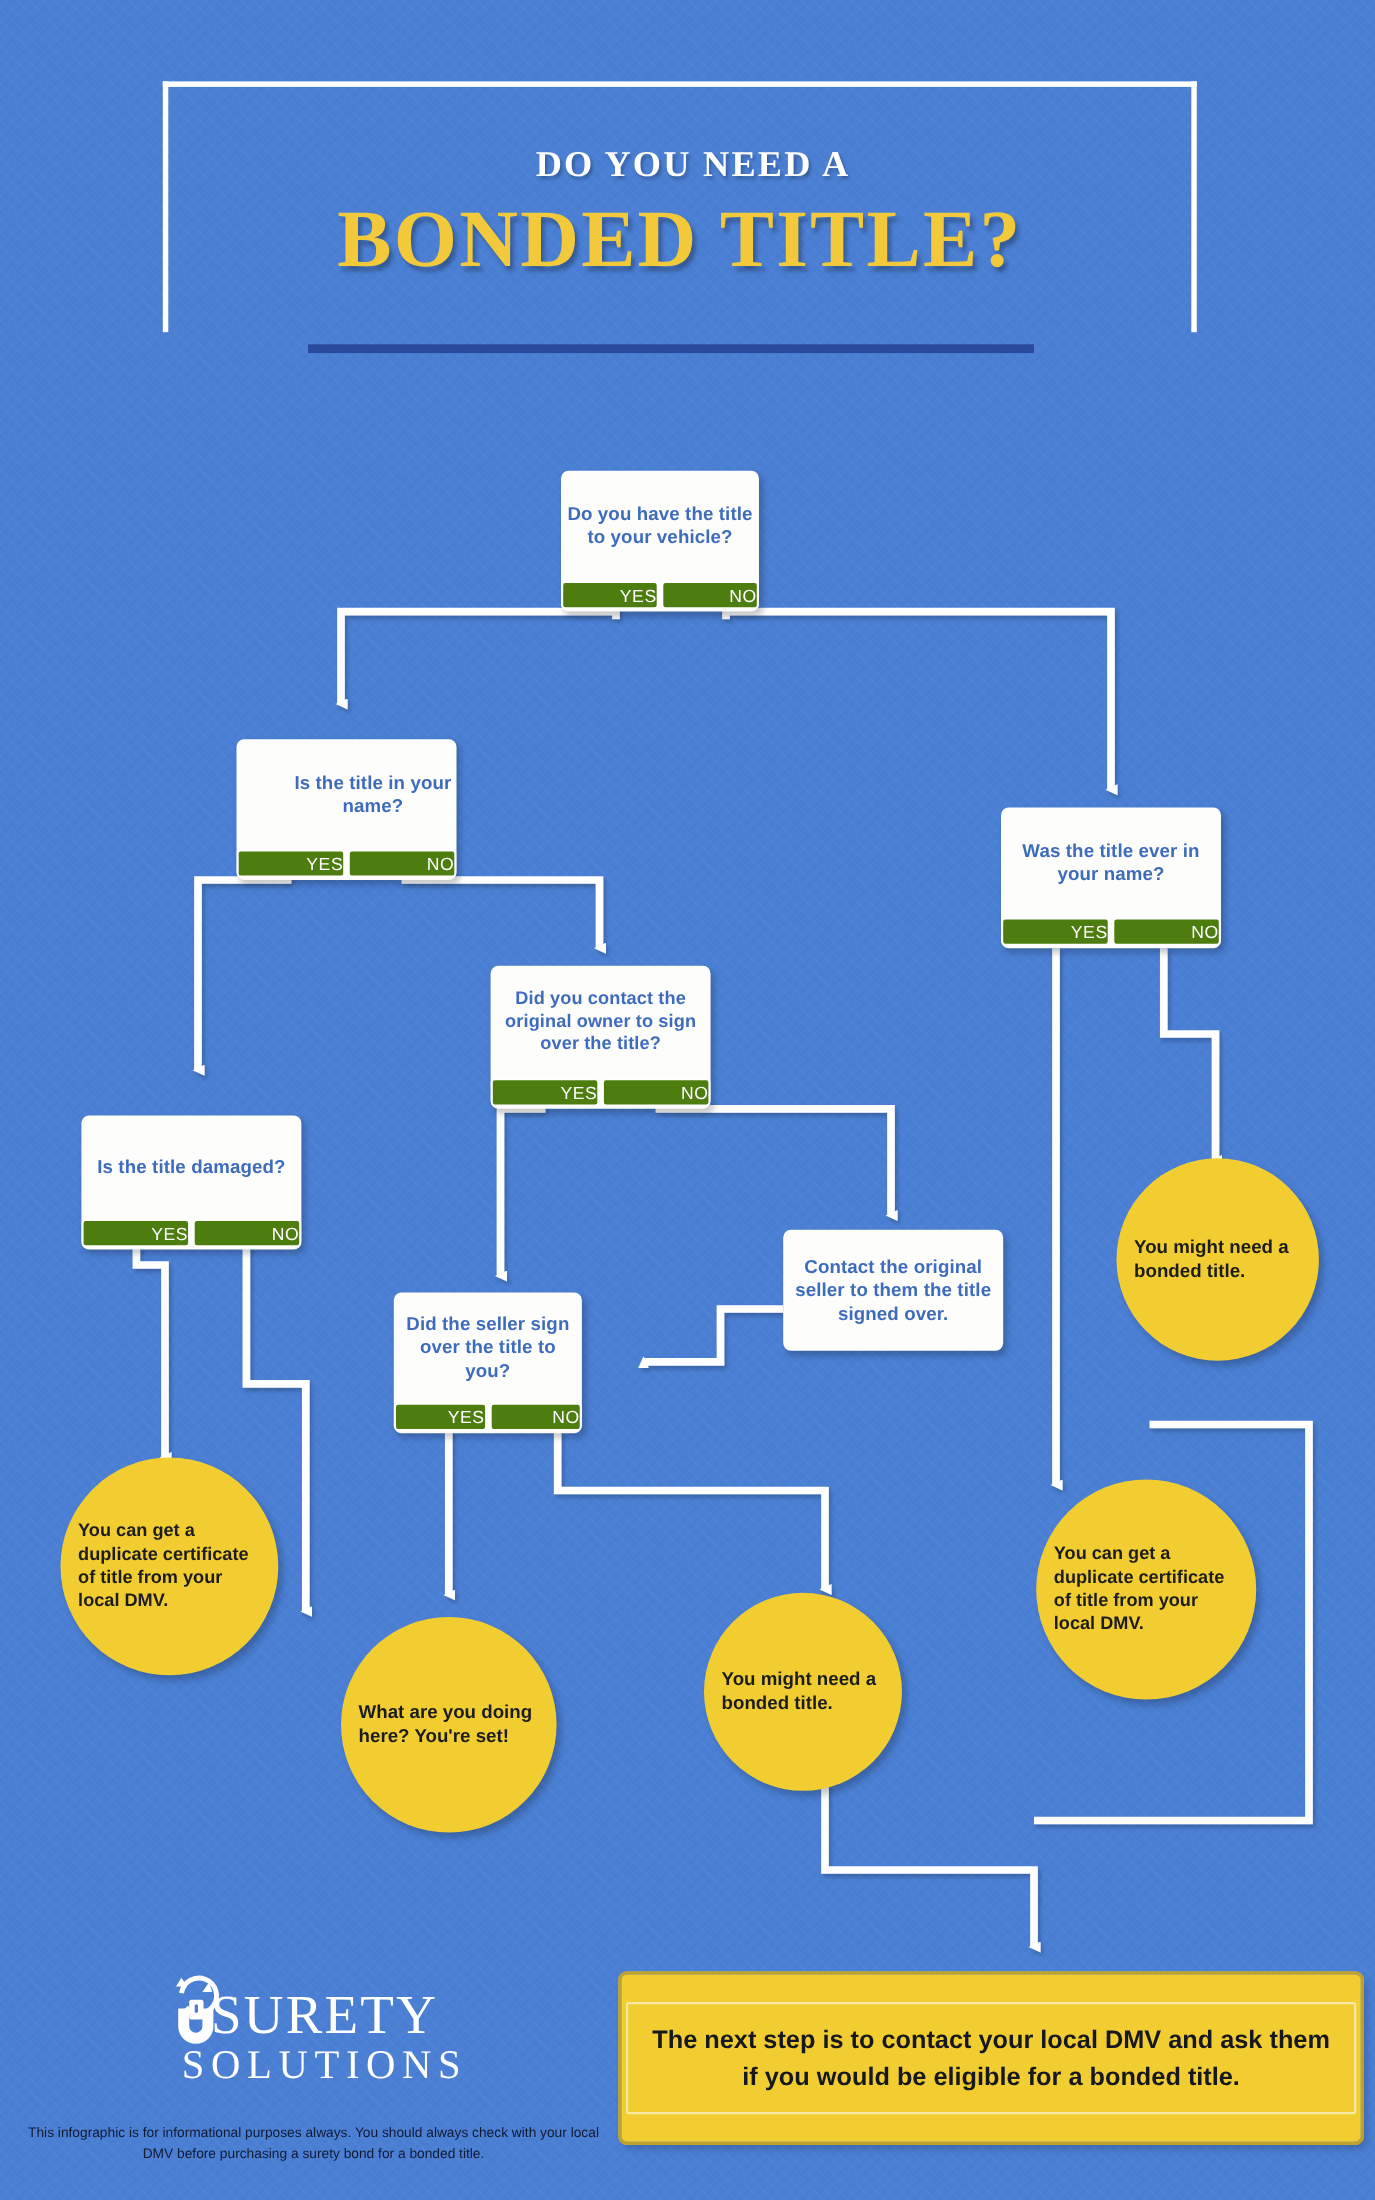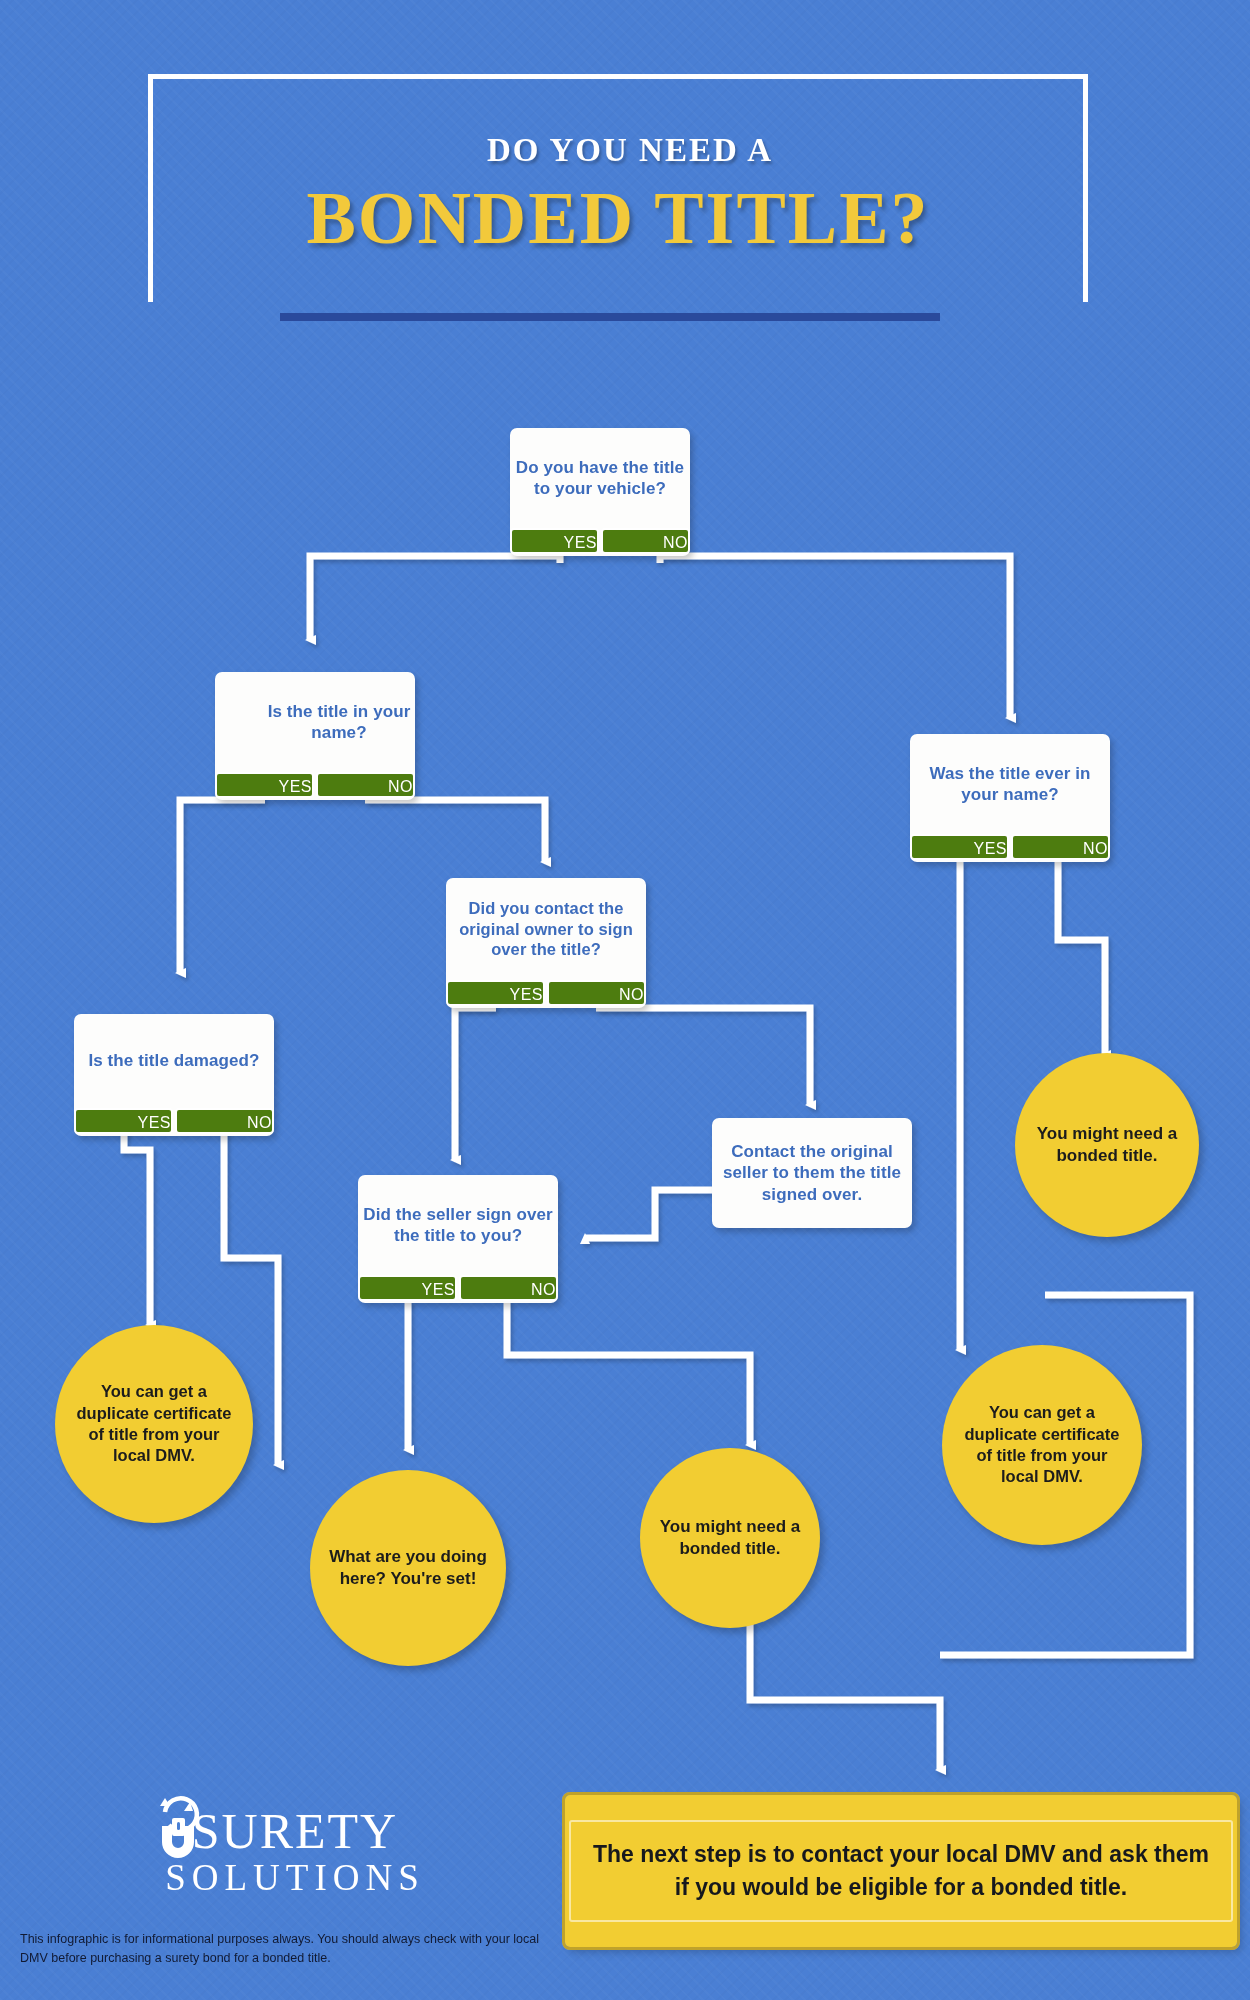--- a/index.html
+++ b/index.html
@@ -123,21 +123,21 @@
 
   
   .outcome {
     position: absolute;
     border-radius: 50%;
     background: #f2cd32;
     box-shadow: 4px 5px 7px rgba(0,0,0,0.22);
     display: flex;
     align-items: center;
     justify-content: center;
-    text-align: center;
+    text-align: left;
     color: #1c1c1c;
     font-weight: bold;
     font-size: 17px;
     line-height: 1.3;
     padding: 0 16px;
     box-sizing: border-box;
   }
 
   
   #logo-block {
@@ -161,20 +161,21 @@
     font-size: 37px;
     letter-spacing: 6px;
     line-height: 1.1;
     margin-top: 2px;
   }
   #disclaimer {
     position: absolute;
     left: 20px;
     top: 1930px;
     width: 530px;
+    text-align: center;
     color: #111a33;
     font-size: 12.5px;
     line-height: 1.5;
   }
   #final-callout {
     position: absolute;
     left: 565px;
     top: 1795px;
     width: 672px;
     height: 152px;
@@ -284,21 +285,21 @@
   </div>
 
   <div class="node" style="left:74px; top:1014px; width:200px; height:122px;">
     <div class="qtext" style="height:94px;">Is the title damaged?</div>
     <div class="answers">
       <div class="ans">YES</div>
       <div class="ans">NO</div>
     </div>
   </div>
 
-  <div class="node" style="left:358px; top:1175px; width:200px; height:128px;">
+  <div class="node" style="left:358px; top:1175px; width:171px; height:128px;">
     <div class="qtext" style="height:100px;">Did the seller sign over the title to you?</div>
     <div class="answers">
       <div class="ans">YES</div>
       <div class="ans">NO</div>
     </div>
   </div>
 
   <div class="node" style="left:712px; top:1118px; width:200px; height:110px;">
     <div class="qtext" style="height:110px;">Contact the original seller to them the title signed over.</div>
   </div>

